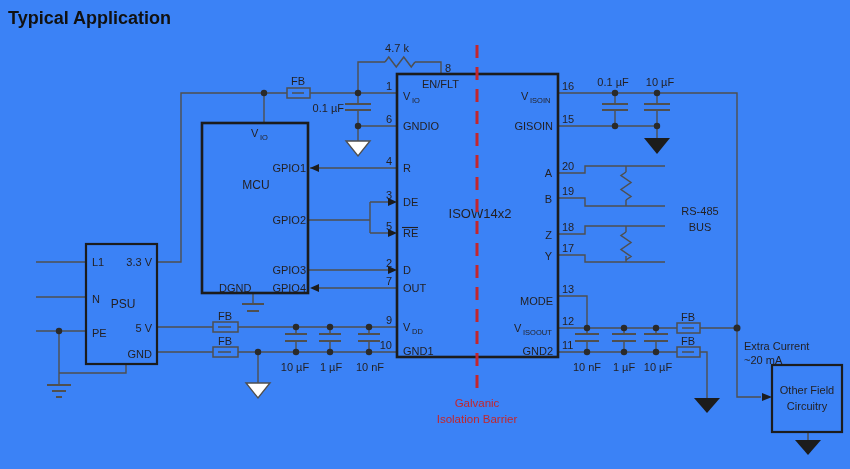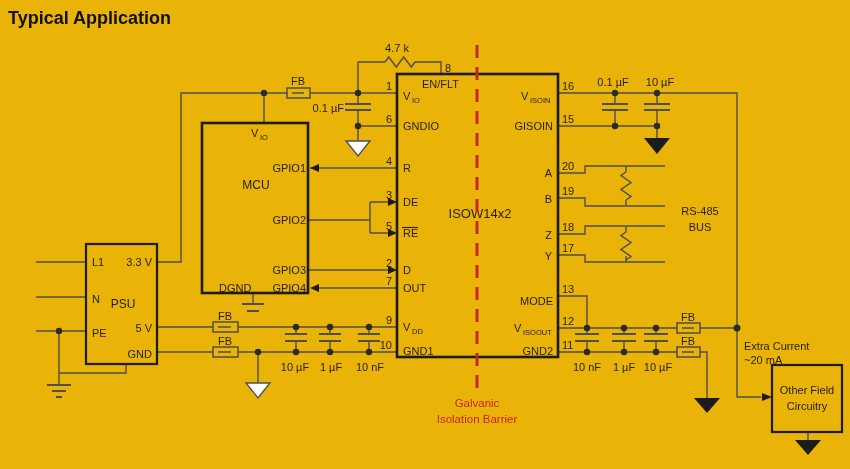--- a/index.html
+++ b/index.html
@@ -1,16 +1,16 @@
 <!DOCTYPE html>
 <html><head>
 <meta charset="utf-8">
 <style>
   html,body{margin:0;padding:0;background:#ffffff;}
-  .stage{position:relative;width:850px;height:469px;background:#eab308;overflow:hidden;}
+  .stage{position:relative;width:850px;height:469px;background:#3b82f6;overflow:hidden;}
   svg text{font-family:"Liberation Sans",sans-serif;fill:#231f20;font-size:11px;}
   svg .title{font-size:18px;font-weight:bold;fill:#111111;}
   svg .icname{font-size:13px;}
   svg .blk{font-size:12px;}
   svg .sub{font-size:7.5px;}
   svg .red{fill:#c3262c;font-size:11.5px;}
   .wire{stroke:#4f4f4f;stroke-width:1.4;fill:none;}
   .comp{stroke:#4f4f4f;stroke-width:1.5;fill:none;}
   .plate{stroke:#4f4f4f;stroke-width:1.8;fill:none;}
   .box{stroke:#1c1c1c;stroke-width:2.6;fill:none;}

